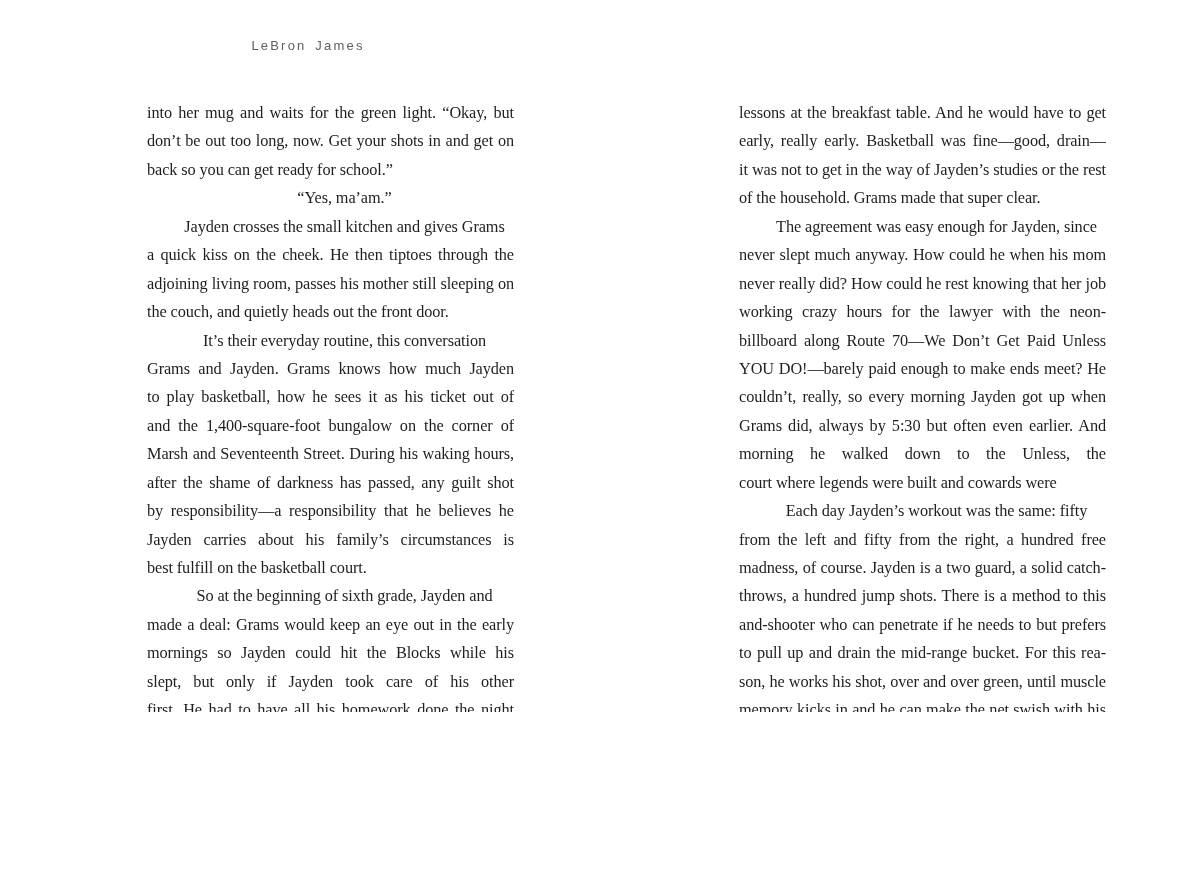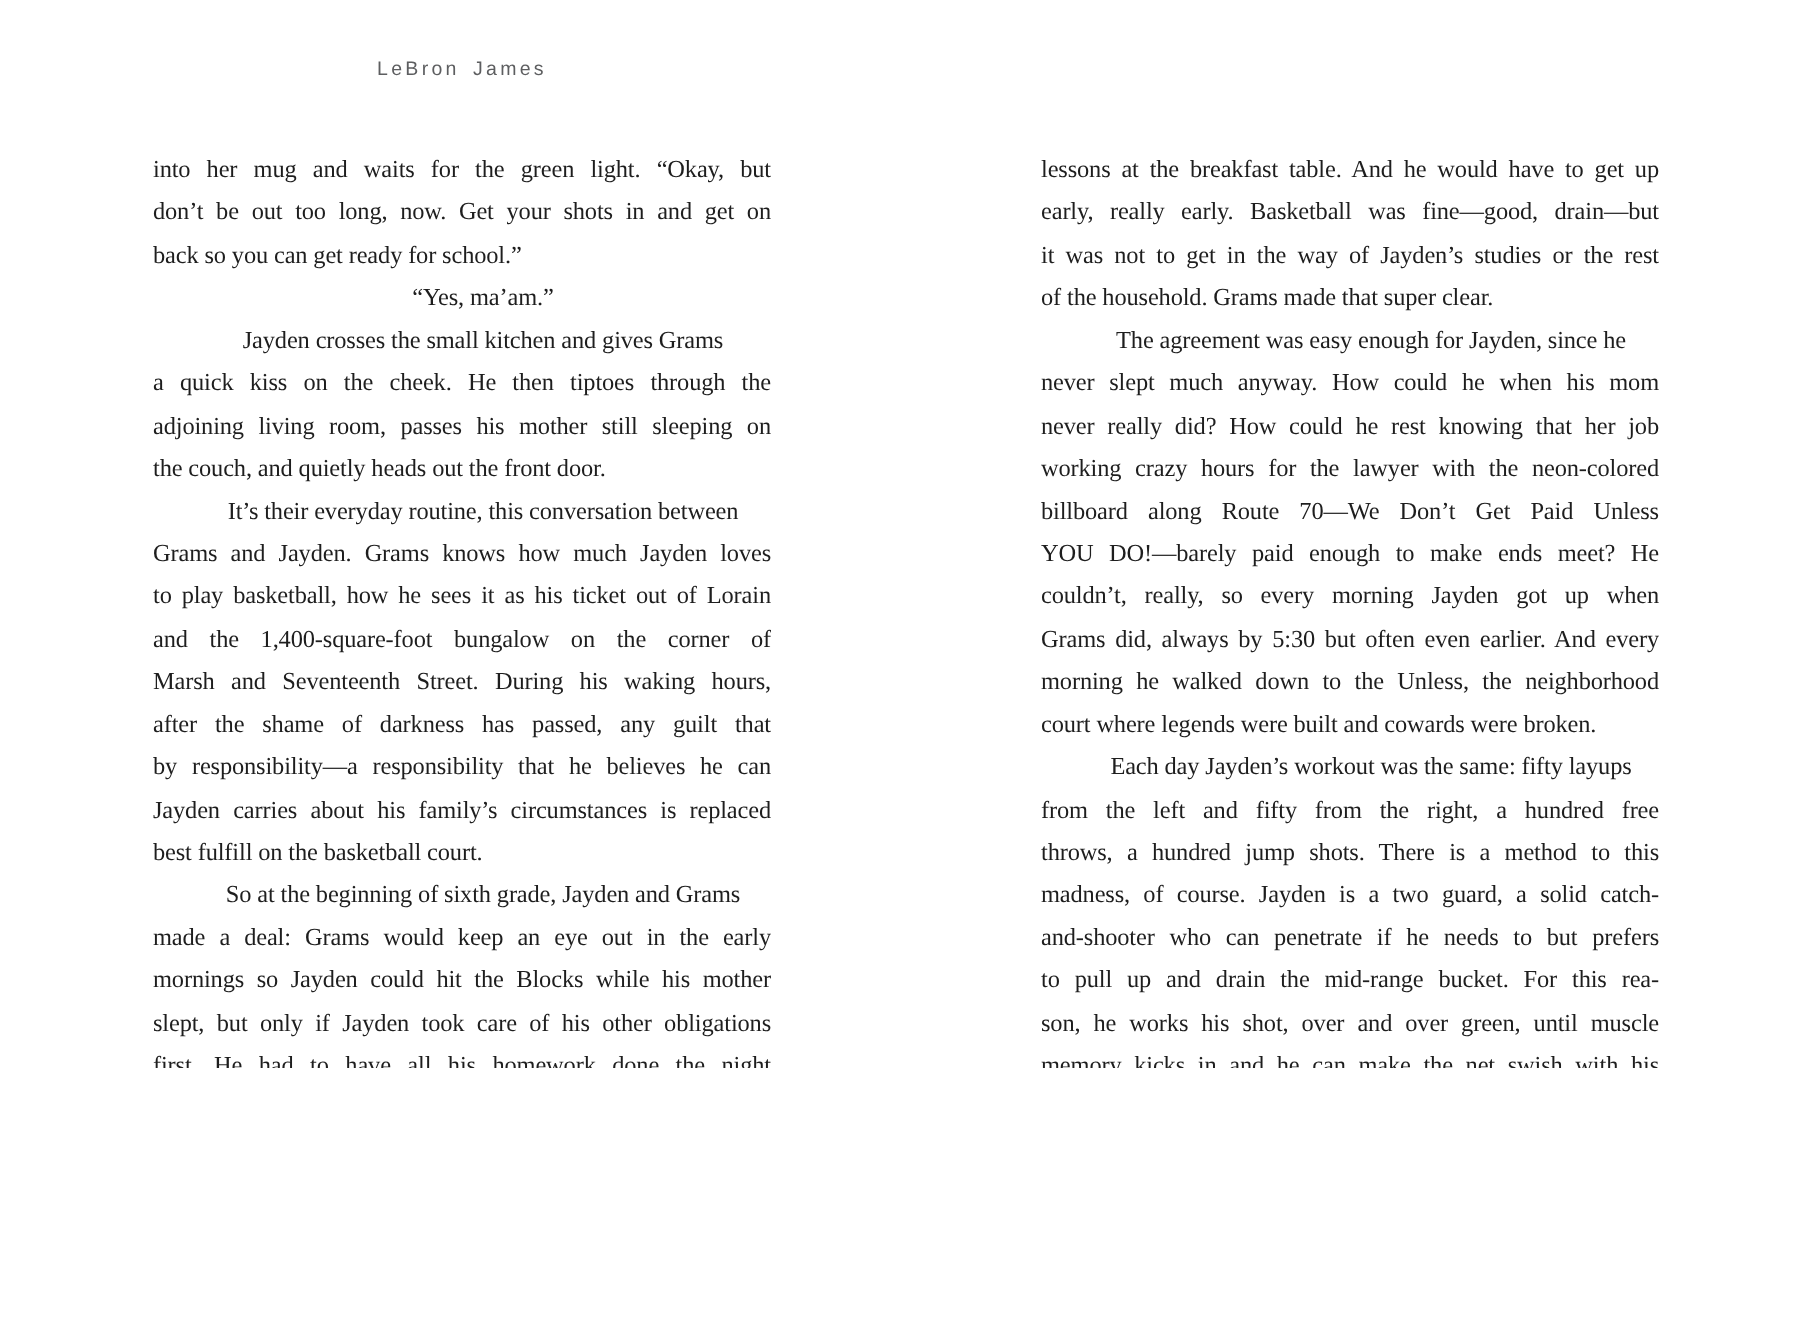--- a/index.html
+++ b/index.html
@@ -49,20 +49,21 @@
   }
 
   .paragraph { margin: 0; }
 
   .tline {
     height: 28.45px;
     line-height: 28.45px;
     overflow: hidden;
     text-align: left;
     white-space: normal;
+    margin-left: 45px;
   }
   .tline.just { text-align: justify; }
   .tline.just::after {
     content: "";
     display: inline-block;
     width: 100%;
     height: 0;
   }
   .tline.indent { text-indent: 28px; text-align: center; }
 
@@ -99,21 +100,21 @@
           <div class="tline just">a quick kiss on the cheek. He then tiptoes through the</div>
           <div class="tline just">adjoining living room, passes his mother still sleeping on</div>
           <div class="tline">the couch, and quietly heads out the front door.</div>
         </div>
         <div class="paragraph">
           <div class="tline just indent">It’s their everyday routine, this conversation between</div>
           <div class="tline just">Grams and Jayden. Grams knows how much Jayden loves</div>
           <div class="tline just">to play basketball, how he sees it as his ticket out of Lorain</div>
           <div class="tline just">and the 1,400-square-foot bungalow on the corner of</div>
           <div class="tline just">Marsh and Seventeenth Street. During his waking hours,</div>
-          <div class="tline just">after the shame of darkness has passed, any guilt that</div>
+          <div class="tline just">after the shame of darkness has passed, any guilt shot</div>
           <div class="tline just">by responsibility—a responsibility that he believes he can</div>
           <div class="tline just">Jayden carries about his family’s circumstances is replaced</div>
           <div class="tline">best fulfill on the basketball court.</div>
         </div>
         <div class="paragraph">
           <div class="tline just indent">So at the beginning of sixth grade, Jayden and Grams</div>
           <div class="tline just">made a deal: Grams would keep an eye out in the early</div>
           <div class="tline just">mornings so Jayden could hit the Blocks while his mother</div>
           <div class="tline just">slept, but only if Jayden took care of his other obligations</div>
           <div class="tline just">first. He had to have all his homework done the night</div>
@@ -139,22 +140,22 @@
           <div class="tline just">billboard along Route 70—We Don’t Get Paid Unless</div>
           <div class="tline just">YOU DO!—barely paid enough to make ends meet? He</div>
           <div class="tline just">couldn’t, really, so every morning Jayden got up when</div>
           <div class="tline just">Grams did, always by 5:30 but often even earlier. And every</div>
           <div class="tline just">morning he walked down to the Unless, the neighborhood</div>
           <div class="tline">court where legends were built and cowards were broken.</div>
         </div>
         <div class="paragraph">
           <div class="tline just indent">Each day Jayden’s workout was the same: fifty layups</div>
           <div class="tline just">from the left and fifty from the right, a hundred free</div>
+          <div class="tline just">madness, of course. Jayden is a two guard, a solid catch-</div>
           <div class="tline just">throws, a hundred jump shots. There is a method to this</div>
-          <div class="tline just">madness, of course. Jayden is a two guard, a solid catch-</div>
           <div class="tline just">and-shooter who can penetrate if he needs to but prefers</div>
           <div class="tline just">to pull up and drain the mid-range bucket. For this rea-</div>
           <div class="tline just">son, he works his shot, over and over green, until muscle</div>
           <div class="tline just">memory kicks in and he can make the net swish with his</div>
           <div class="tline">eyes closed.</div>
         </div>
       </div>
     <div class="folio folio-right">7</div>
   </div>
 

